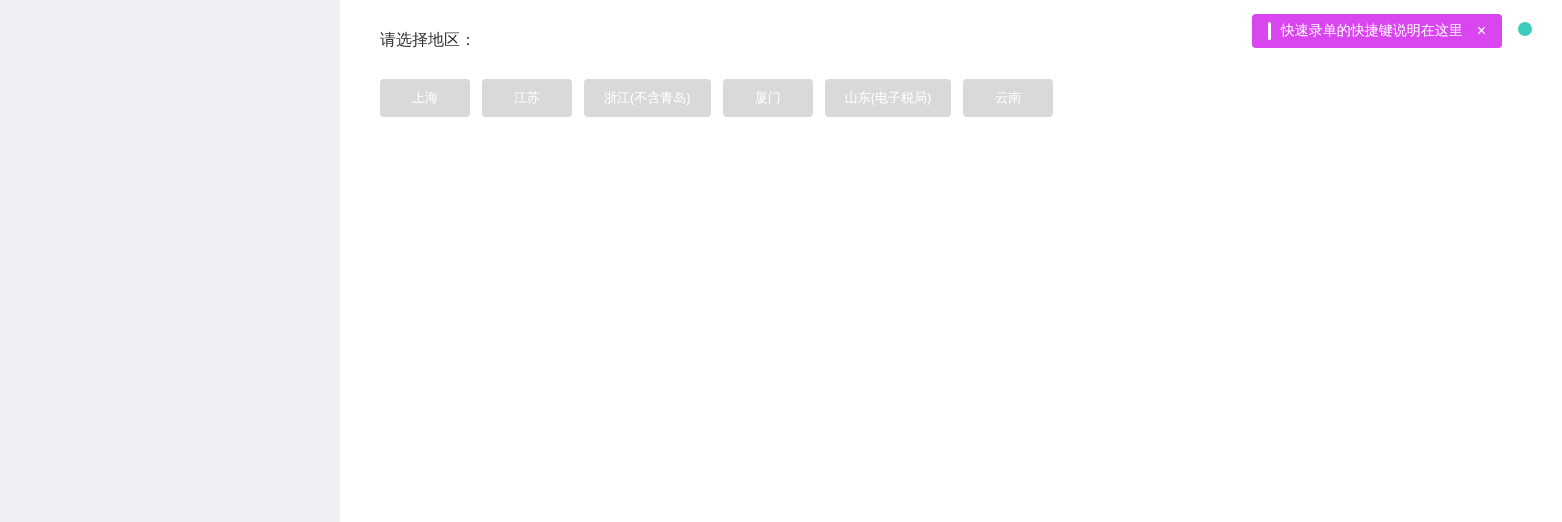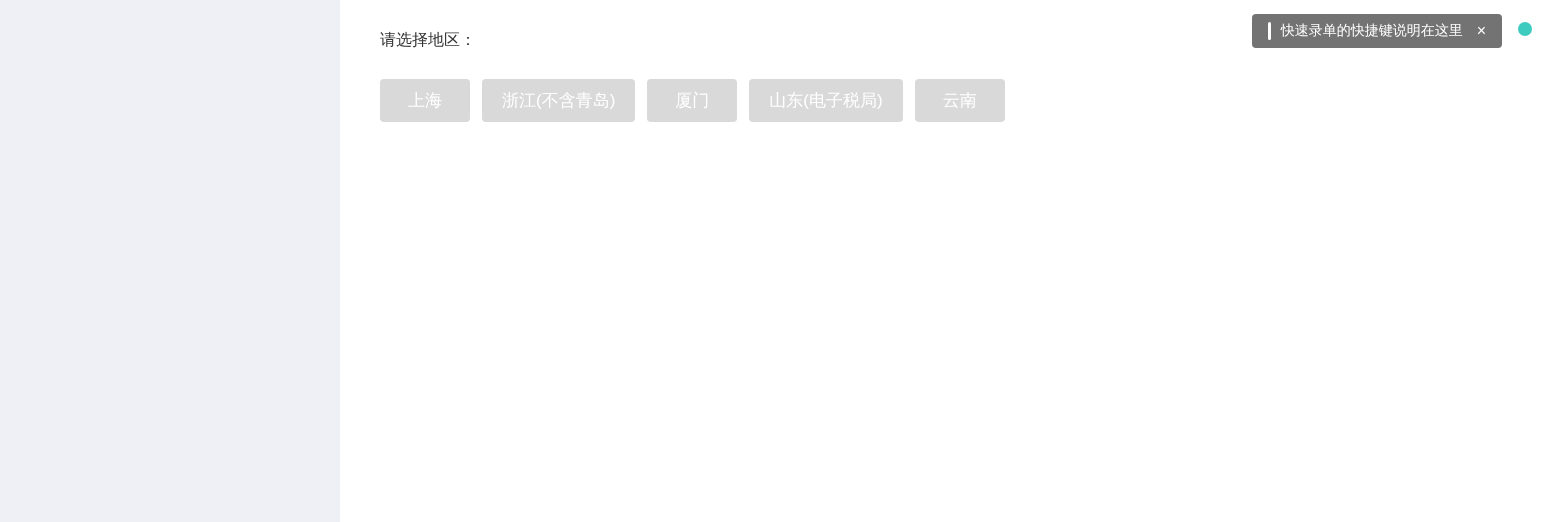--- a/index.html
+++ b/index.html
@@ -48,33 +48,33 @@
       flex-wrap: wrap;
       gap: 12px;
     }
 
     .region-btn {
       background: #d9d9d9;
       border: none;
       border-radius: 4px;
       padding: 10px 20px;
       color: #fff;
-      font-size: 17px;
+      font-size: 13px;
       cursor: pointer;
       min-width: 90px;
       text-align: center;
       font-family: 'Microsoft YaHei', 'PingFang SC', sans-serif;
     }
 
     
     .tooltip-banner {
       position: absolute;
       top: 14px;
       right: 60px;
-      background: #737373;
+      background: #d946ef;
       color: #fff;
       font-size: 14px;
       padding: 8px 16px;
       border-radius: 4px;
       display: flex;
       align-items: center;
       gap: 10px;
       white-space: nowrap;
     }
 
@@ -109,20 +109,21 @@
   </style>
 </head>
 <body>
 
 <div class="sidebar"></div>
 
 <div class="main-content">
   <div class="page-title">请选择地区：</div>
   <div class="region-buttons">
   <button class="region-btn">上海</button>
+      <button class="region-btn">江苏</button>
       <button class="region-btn">浙江(不含青岛)</button>
       <button class="region-btn">厦门</button>
       <button class="region-btn">山东(电子税局)</button>
       <button class="region-btn">云南</button>
     </div>
 </div>
 
 <div class="tooltip-banner">
   <span>快速录单的快捷键说明在这里</span>
   <span class="tooltip-close">×</span>

